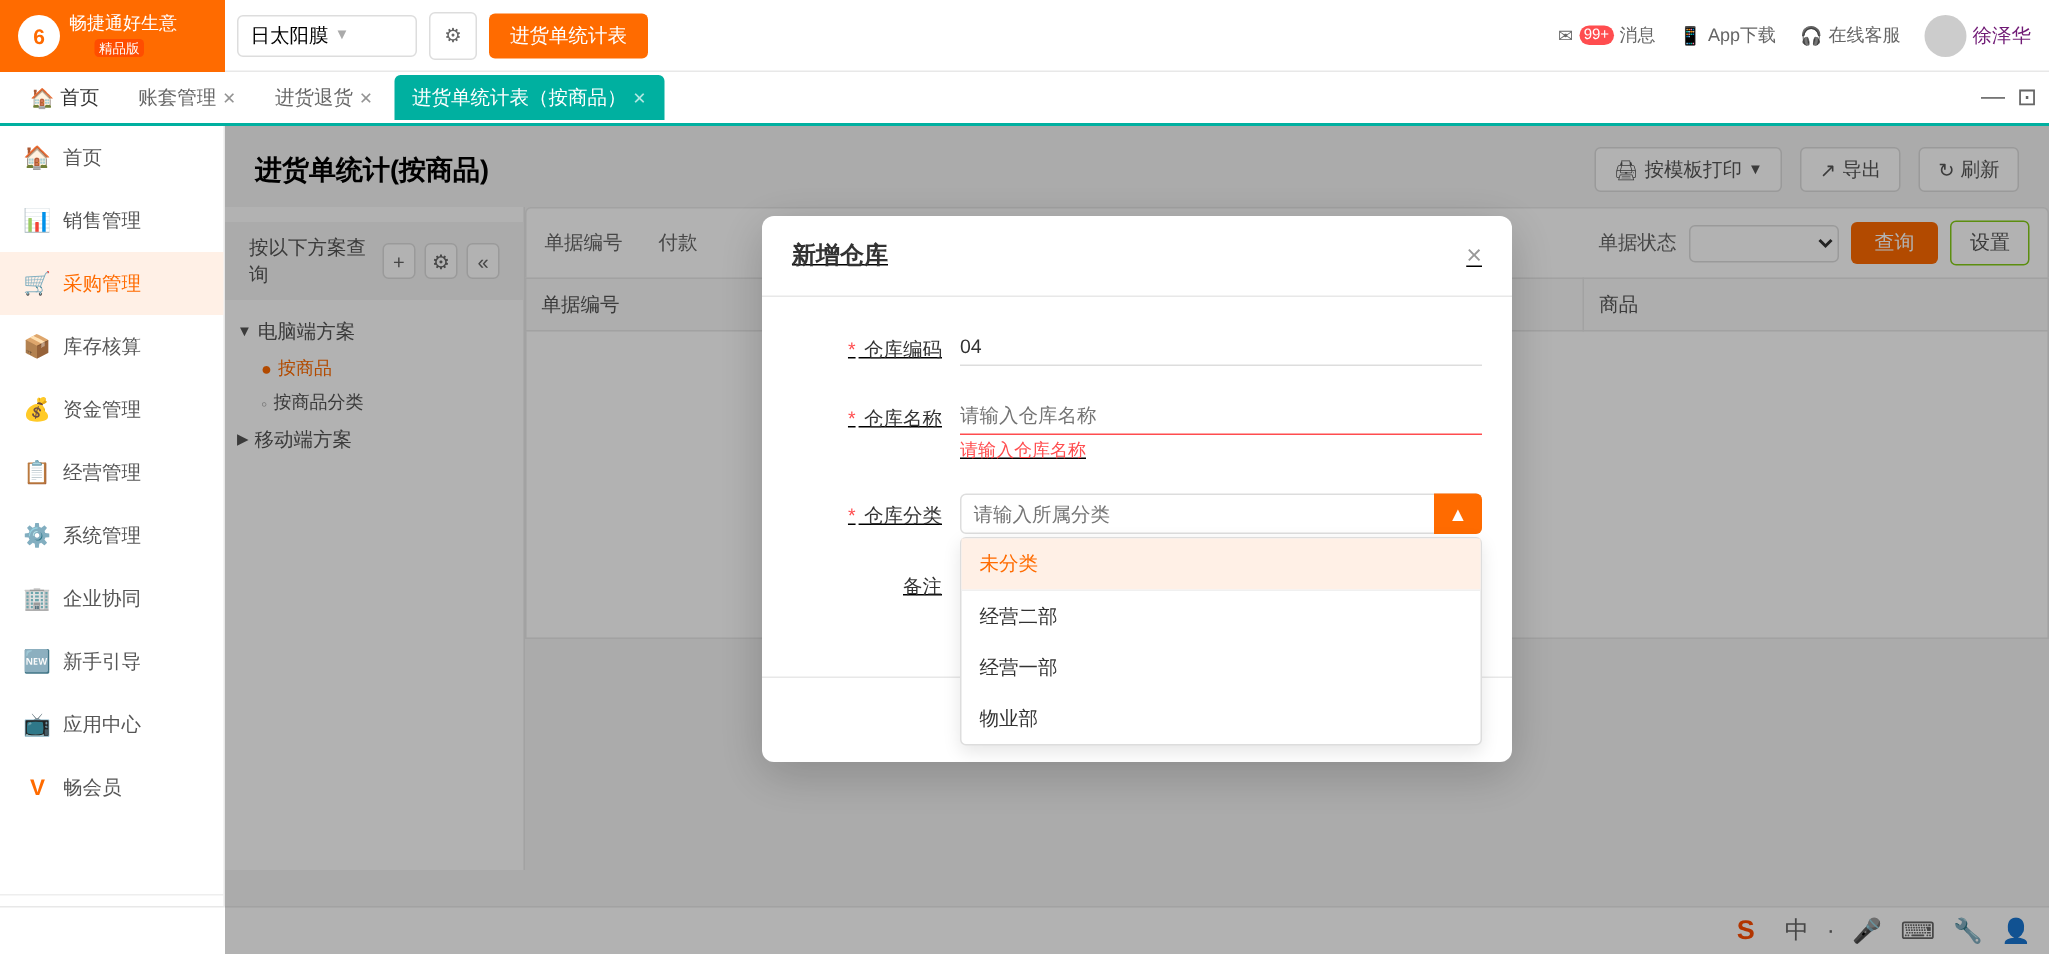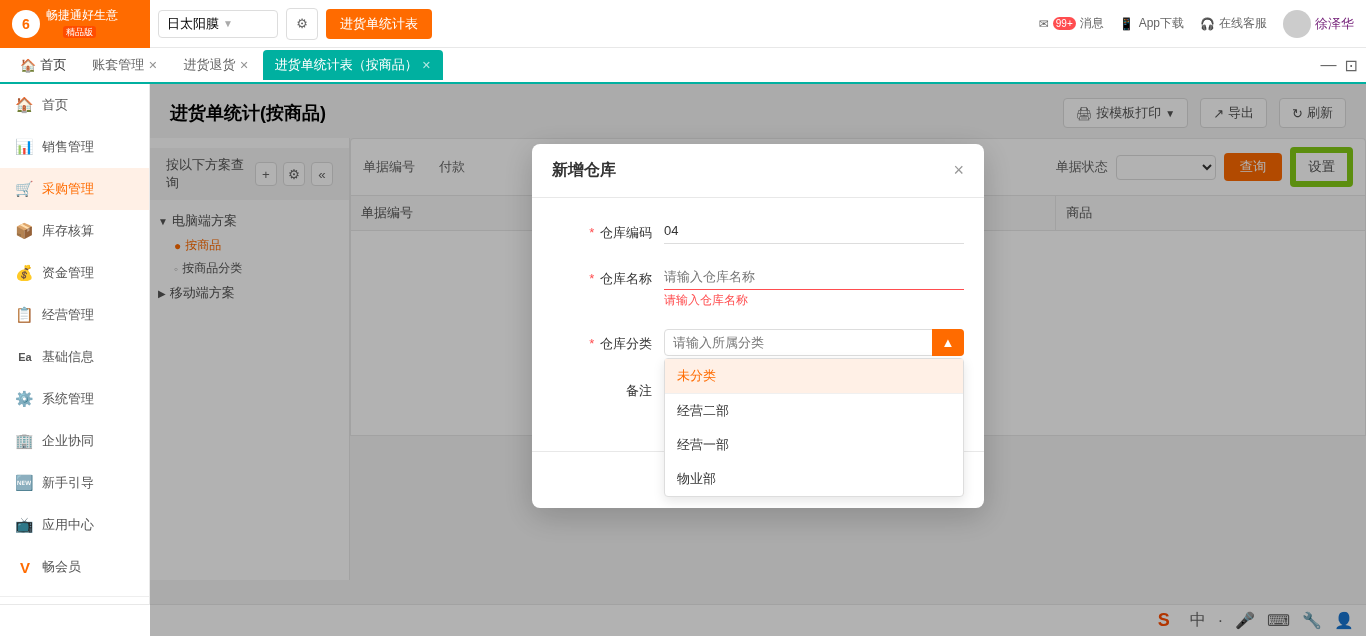--- a/index.html
+++ b/index.html
@@ -122,22 +122,22 @@
     td { border: 1px solid #e8e8e8; padding: 8px 10px; color: #333; font-size: 13px; }
 
     
     .overlay {
       position: absolute; top: 0; left: 0; right: 0; bottom: 0;
       background: rgba(0,0,0,0.3); z-index: 100;
       display: flex; align-items: flex-start; justify-content: center;
       padding-top: 60px;
     }
     .modal {
-      background: #fff; border-radius: 8px; width: 452px;
-      box-shadow: 0 8px 32px rgba(0,0,0,0.2); position: relative;
+      background: #fff; border-radius: 8px; width: 500px;
+      box-shadow: 0 8px 32px rgba(0,0,0,0.2); position: relative; text-decoration: underline;
     }
     .modal-header {
       display: flex; align-items: center; justify-content: space-between;
       padding: 16px 20px; border-bottom: 1px solid #e8e8e8;
     }
     .modal-title { font-size: 16px; font-weight: bold; color: #333; }
     .modal-close { cursor: pointer; color: #999; font-size: 18px; }
     .modal-body { padding: 20px; margin-left: 20px; }
     .form-row {
       display: flex; align-items: flex-start; margin-bottom: 20px;
@@ -223,21 +223,21 @@
     }
     .right-panel { flex: 1; overflow: hidden; }
 
     .query-header {
       display: flex; align-items: center; gap: 6px;
       padding: 8px 16px; background: #f5f5f5;
     }
     .query-label { color: #555; font-size: 13px; }
 
     .query-btn { background: #ff6b00; color: #fff; border: none; border-radius: 4px; padding: 5px 16px; cursor: pointer; }
-    .setting-btn { background: #fff; border: 6px solid #84cc16; border-radius: 4px; padding: 5px 12px; cursor: pointer; color: #555; }
+    .setting-btn { background: #fff; border: 1px solid #84cc16; border-radius: 4px; padding: 5px 12px; cursor: pointer; color: #555; }
   </style>
 </head>
 <body>
 
 <div class="top-header">
   <div class="logo-area">
     <div class="logo-icon">
       <span>6</span>
     </div>
     <div class="logo-text">
@@ -320,24 +320,20 @@
       <span class="si-icon">📦</span>
       <span>库存核算</span>
     </div>
     <div class="sidebar-item">
       <span class="si-icon">💰</span>
       <span>资金管理</span>
     </div>
     <div class="sidebar-item">
       <span class="si-icon">📋</span>
       <span>经营管理</span>
-    </div>
-    <div class="sidebar-item">
-      <span class="si-icon" style="font-size:11px;font-weight:bold;color:#555;">Ea</span>
-      <span>基础信息</span>
     </div>
     <div class="sidebar-item">
       <span class="si-icon">⚙️</span>
       <span>系统管理</span>
     </div>
     <div class="sidebar-item">
       <span class="si-icon">🏢</span>
       <span>企业协同</span>
     </div>
     <div class="sidebar-item">

